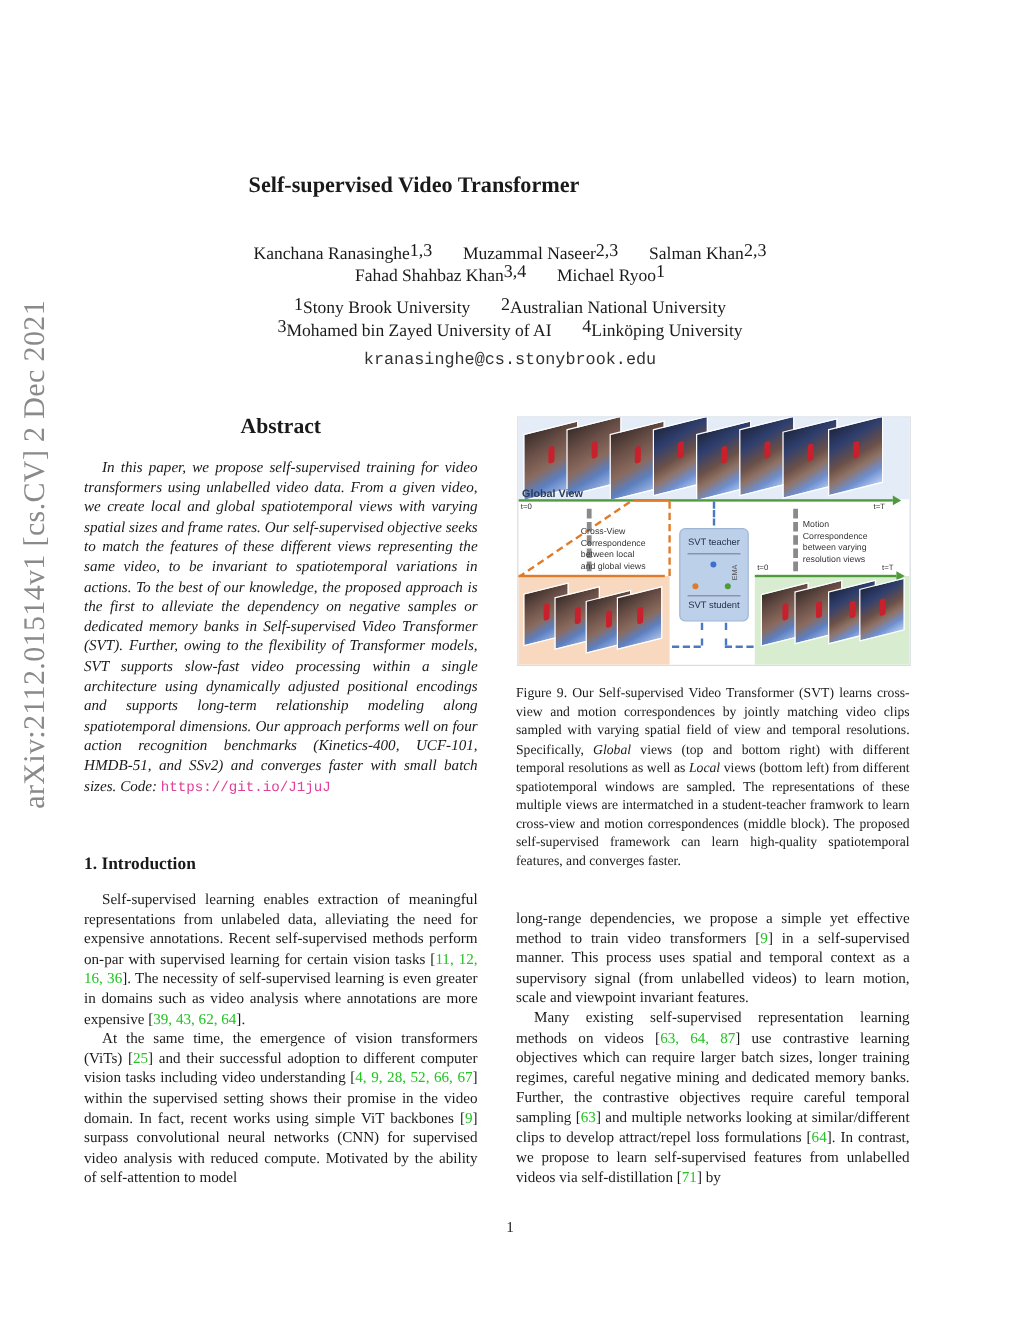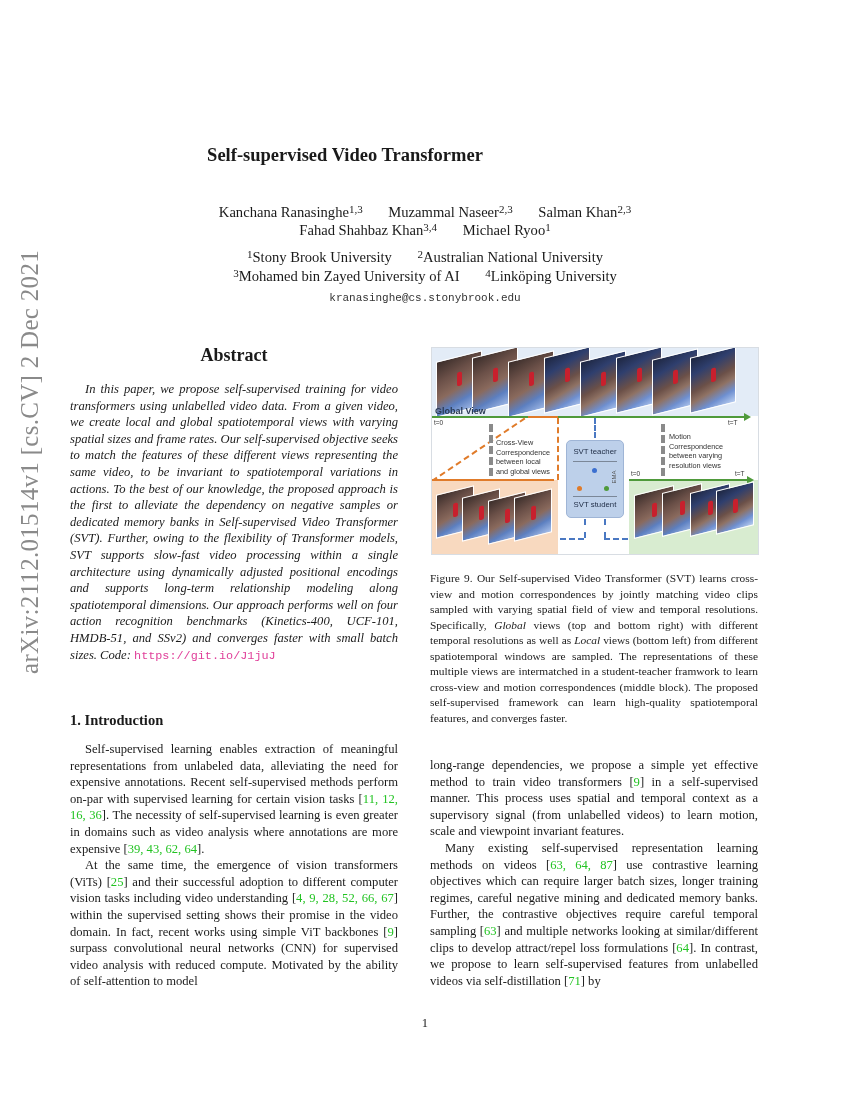--- a/index.html
+++ b/index.html
@@ -1,22 +1,22 @@
 <!DOCTYPE html>
 <html><head>
 <meta charset="utf-8">
 <style>
   html, body { margin:0; padding:0; background:#ffffff; }
   body { width:850px; height:1100px; position:relative; overflow:hidden; font-family:"Liberation Serif", "DejaVu Serif", serif; color:#1a1a1a; }
   .abs { position:absolute; }
   .title { left:0; width:690px; top:145px; text-align:center; font-size:18.5px; font-weight:bold; }
   .authors { left:0; width:850px; text-align:center; font-size:14.6px; line-height:18px; }
-  .authors sup { font-size:11px; vertical-align:top; position:relative; top:-3px; }
+  .authors sup { font-size:15px; vertical-align:top; position:relative; top:-3px; }
   .authors .gap { display:inline-block; width:22px; }
-  .email { left:0; width:850px; top:292px; text-align:center; font-family:"Liberation Mono", monospace; font-size:11px; color:#333; }
+  .email { left:0; width:850px; top:292px; text-align:center; font-family:"Liberation Mono", monospace; font-size:14px; color:#333; }
   .arxiv { left:-160px; top:470px; width:380px; transform:rotate(-90deg); transform-origin:center; text-align:center; font-size:25px; color:#8a8a8a; letter-spacing:0.3px; white-space:nowrap; }
   .col-left { left:70px; width:328px; }
   .col-right { left:430px; width:328px; }
   .abstract-head { top:345px; text-align:center; font-weight:bold; font-size:18px; }
   .abstract { top:381px; font-style:italic; font-size:12.6px; line-height:16.6px; text-align:justify; }
   .abstract p { margin:0; text-indent:15px; }
   .code-link { font-family:"Liberation Mono", monospace; font-style:normal; color:#e0409a; font-size:11.8px; }
   .sec-head { top:712px; font-weight:bold; font-size:14.5px; }
   .body-text { font-size:12.6px; line-height:16.6px; text-align:justify; }
   .body-text p { margin:0; text-indent:15px; }
@@ -107,21 +107,21 @@
   <div class="axis-line" style="left:0;top:68px;width:312px;"></div>
   <div class="axis-arrow" style="left:312px;top:65px;"></div>
   <div class="tick" style="left:2px;top:71px;">t=0</div>
   <div class="tick" style="left:296px;top:71px;">t=T</div>
 
   <div class="orange-line" style="left:96px;top:68px;width:30px;"></div>
   <div class="orange-dash" style="left:125px;top:70px;height:62px;"></div>
   <div class="orange-diag" style="left:0px;top:132px;width:112px;transform:rotate(-34deg);"></div>
 
   <div class="grey-arrow" style="left:57px;top:76px;height:52px;"></div>
-  <div class="fig-note" style="left:64px;top:90px;">
+  <div class="fig-note" style="left:52px;top:90px;">
     <div>Cross-View</div>
     <div>Correspondence</div>
     <div>between local</div>
     <div>and global views</div>
   </div>
 
   <div class="grey-arrow" style="left:229px;top:76px;height:52px;"></div>
   <div class="fig-note" style="left:237px;top:84px;">
     <div>Motion</div>
     <div>Correspondence</div>

